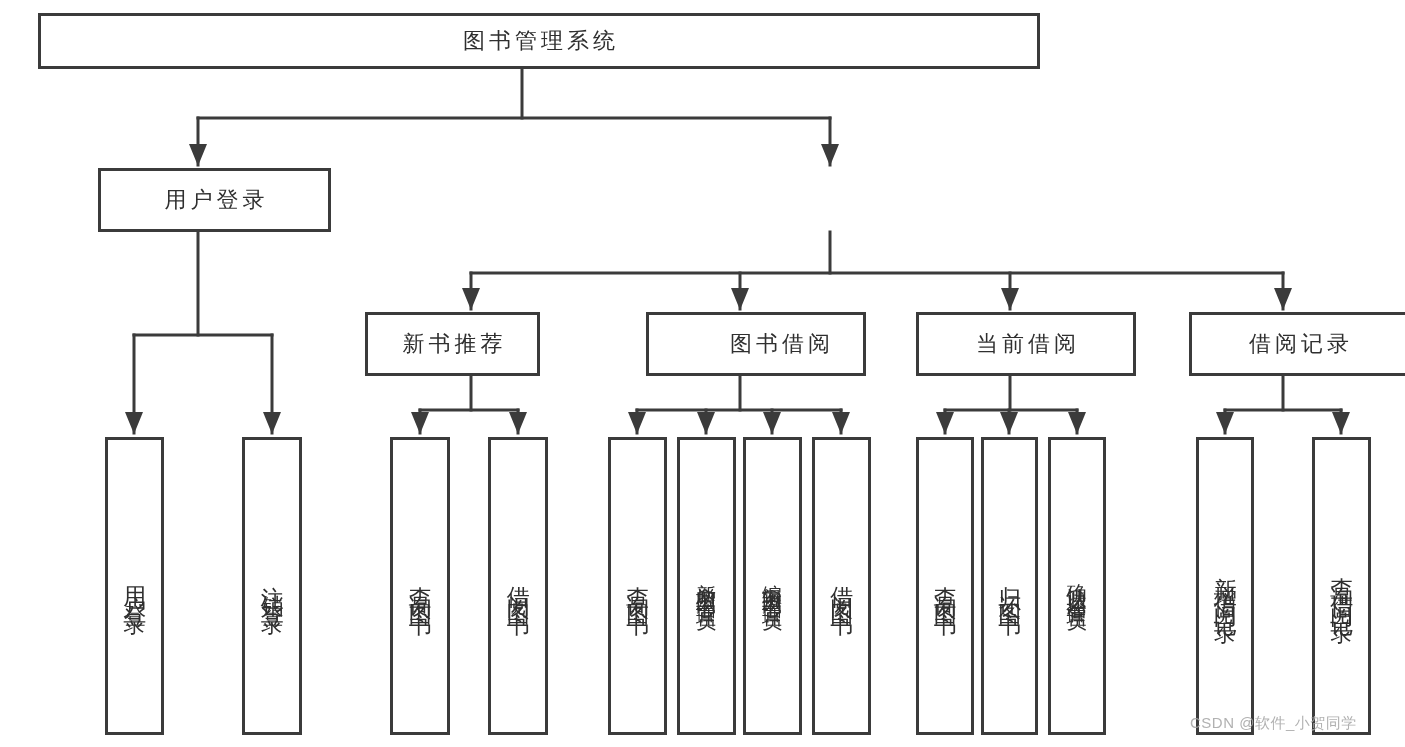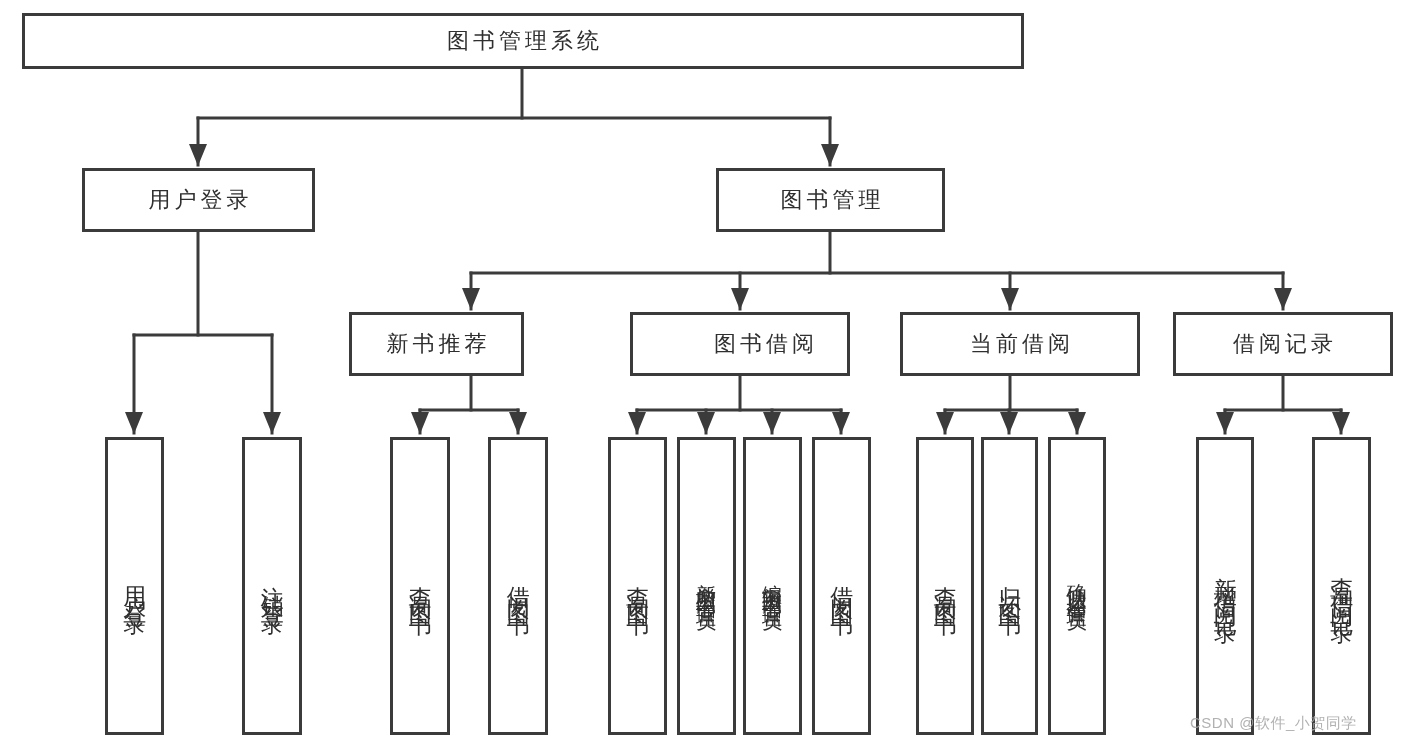--- a/index.html
+++ b/index.html
@@ -29,20 +29,21 @@
     display: flex;
     align-items: center;
     justify-content: center;
     color: #2f2f2f;
   }
   .hbox {
     font-size: 22px;
     letter-spacing: 4px;
     white-space: nowrap;
     text-indent: 4px; 
+    margin-left: 16px;
   }
   .vbox span {
     writing-mode: vertical-rl;
     text-orientation: mixed;
     font-size: 23px;
     letter-spacing: 9px;
     line-height: 1.1;
   }
   .vbox.long span {
     font-size: 20px;
@@ -110,25 +111,24 @@
       <path d="M1283,376 V410"></path>
       <path d="M1225,410 H1341"></path>
       <path d="M1225,410 V433" marker-end="url(#arw)"></path>
       <path d="M1341,410 V433" marker-end="url(#arw)"></path>
     </g>
   </svg>
 
   <div class="box hbox" style="left:22px; top:13px; width:1002px; height:56px;">图书管理系统</div>
 
   <div class="box hbox" style="left:82px; top:168px; width:233px; height:64px;">用户登录</div>
-  <div class="box hbox" style="left:716px; top:168px; width:229px; height:64px;">图书管理</div>
 
   <div class="box hbox" style="left:349px; top:312px; width:175px; height:64px;font-family:Liberation Serif, serif;">新书推荐</div>
   <div class="box hbox" style="left:630px; top:312px; width:220px; height:64px;padding-left:48px;">图书借阅</div>
-  <div class="box hbox" style="left:900px; top:312px; width:240px; height:64px;">当前借阅</div>
+  <div class="box hbox" style="left:900px; top:312px; width:220px; height:64px;">当前借阅</div>
   <div class="box hbox" style="left:1173px; top:312px; width:220px; height:64px;">借阅记录</div>
 
   <div class="box vbox" style="left:105px; top:437px; width:59px; height:298px;">
     <span>用户登录</span>
   </div>
   <div class="box vbox" style="left:242px; top:437px; width:60px; height:298px;">
     <span>注销登录</span>
   </div>
 
   <div class="box vbox" style="left:390px; top:437px; width:60px; height:298px;">

